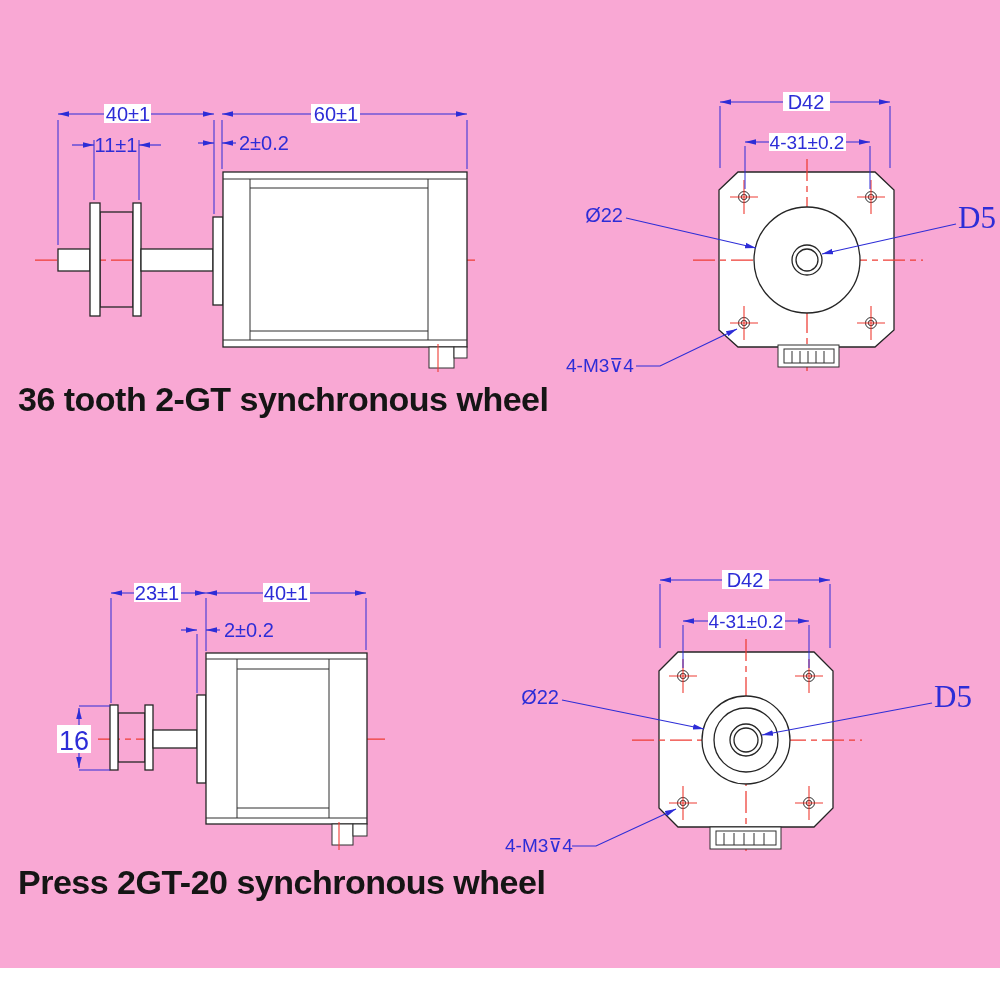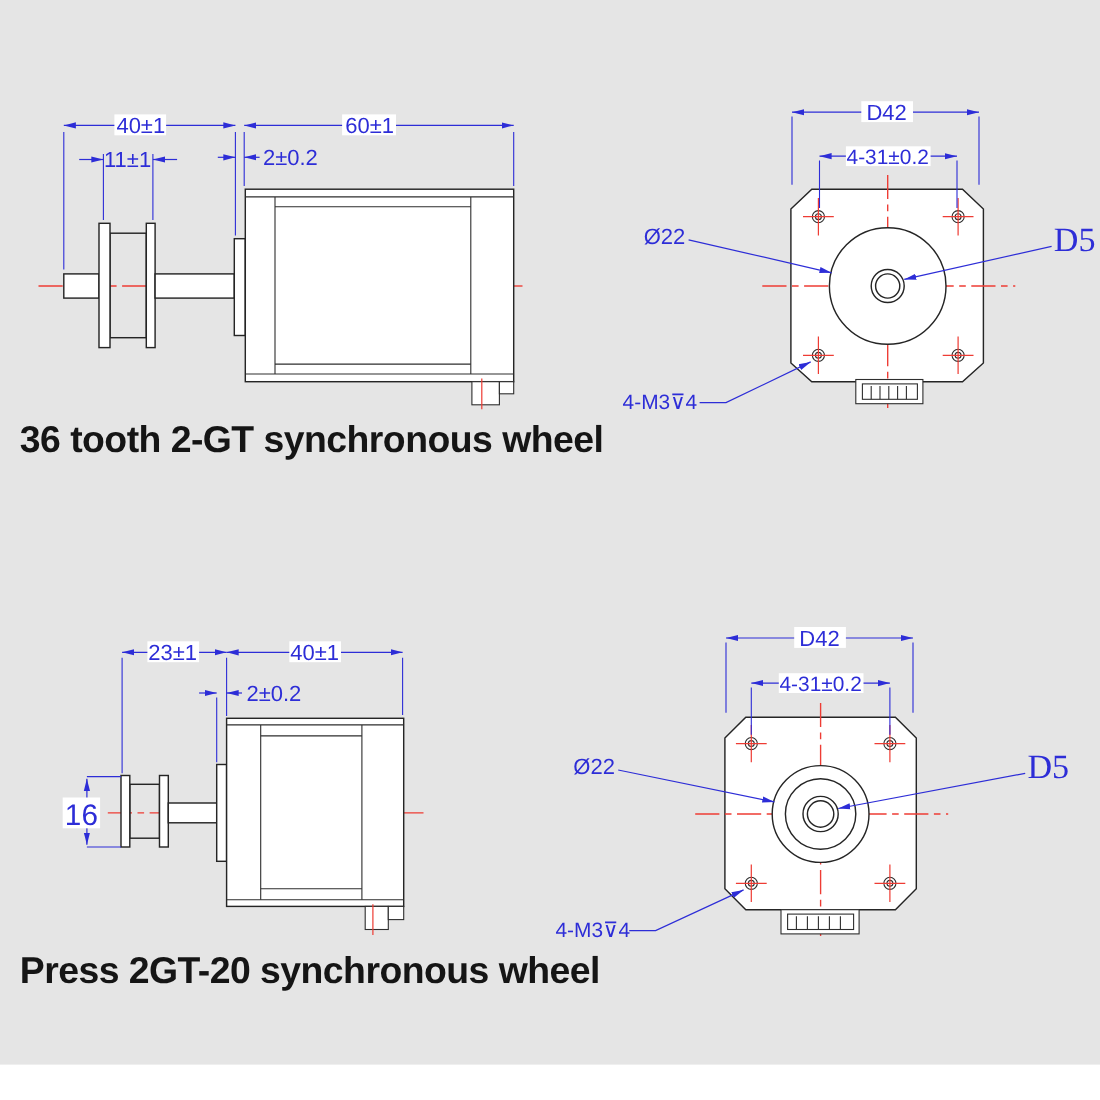--- a/index.html
+++ b/index.html
@@ -1,16 +1,16 @@
 <!DOCTYPE html>
 <html><head>
 <meta charset="utf-8">
 <style>
   html,body{margin:0;padding:0;background:#ffffff;}
-  #stage{position:relative;width:1000px;height:968px;background:#e5e5e5;overflow:hidden;}
+  #stage{position:relative;width:1000px;height:968px;background:#f9a8d4;overflow:hidden;}
   svg{position:absolute;left:0;top:0;}
   .outl{stroke:#252525;stroke-width:1.3;fill:none;}
   .outl-thin{stroke:#2e2e2e;stroke-width:1;fill:none;}
   .fillw{fill:#ffffff;}
   .dim-line{stroke:#2d2dd7;stroke-width:1.1;fill:none;}
   .ext-line{stroke:#2d2dd7;stroke-width:1;fill:none;}
   .cline{stroke:#ee3c34;stroke-width:1.25;fill:none;stroke-dasharray:22 5 6 5;}
   .ctick{stroke:#ee3c34;stroke-width:1.1;fill:none;}
   .dim-text{fill:#2d2dd7;font:19px "Liberation Sans", sans-serif;}
   .dim-text-m{fill:#2d2dd7;font:20px "Liberation Sans", sans-serif;}

